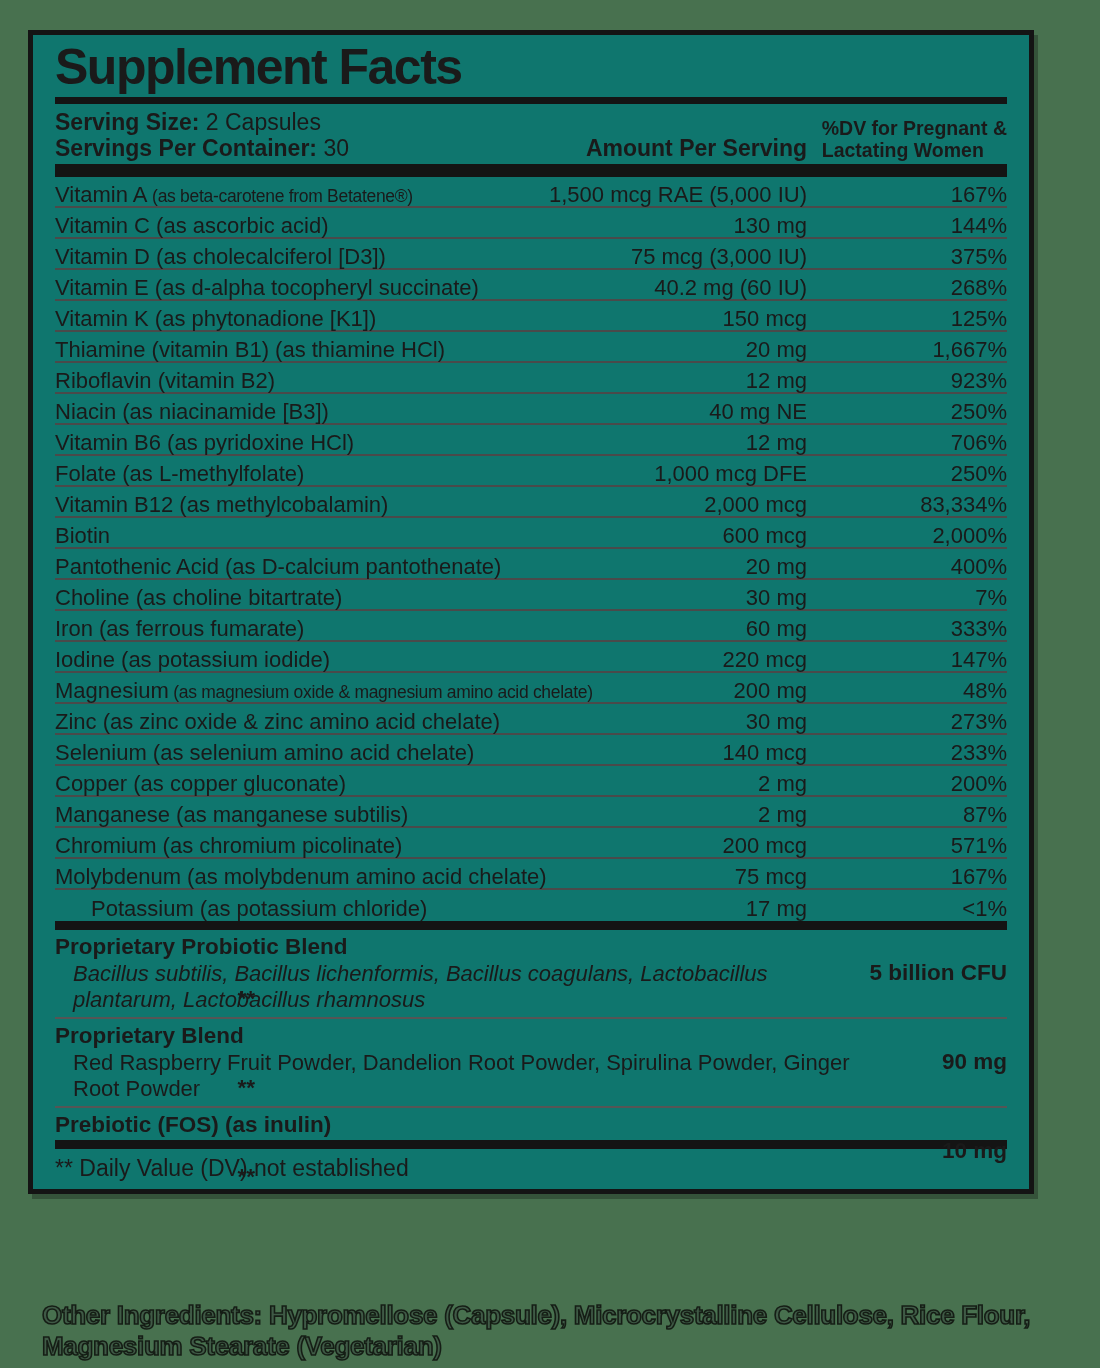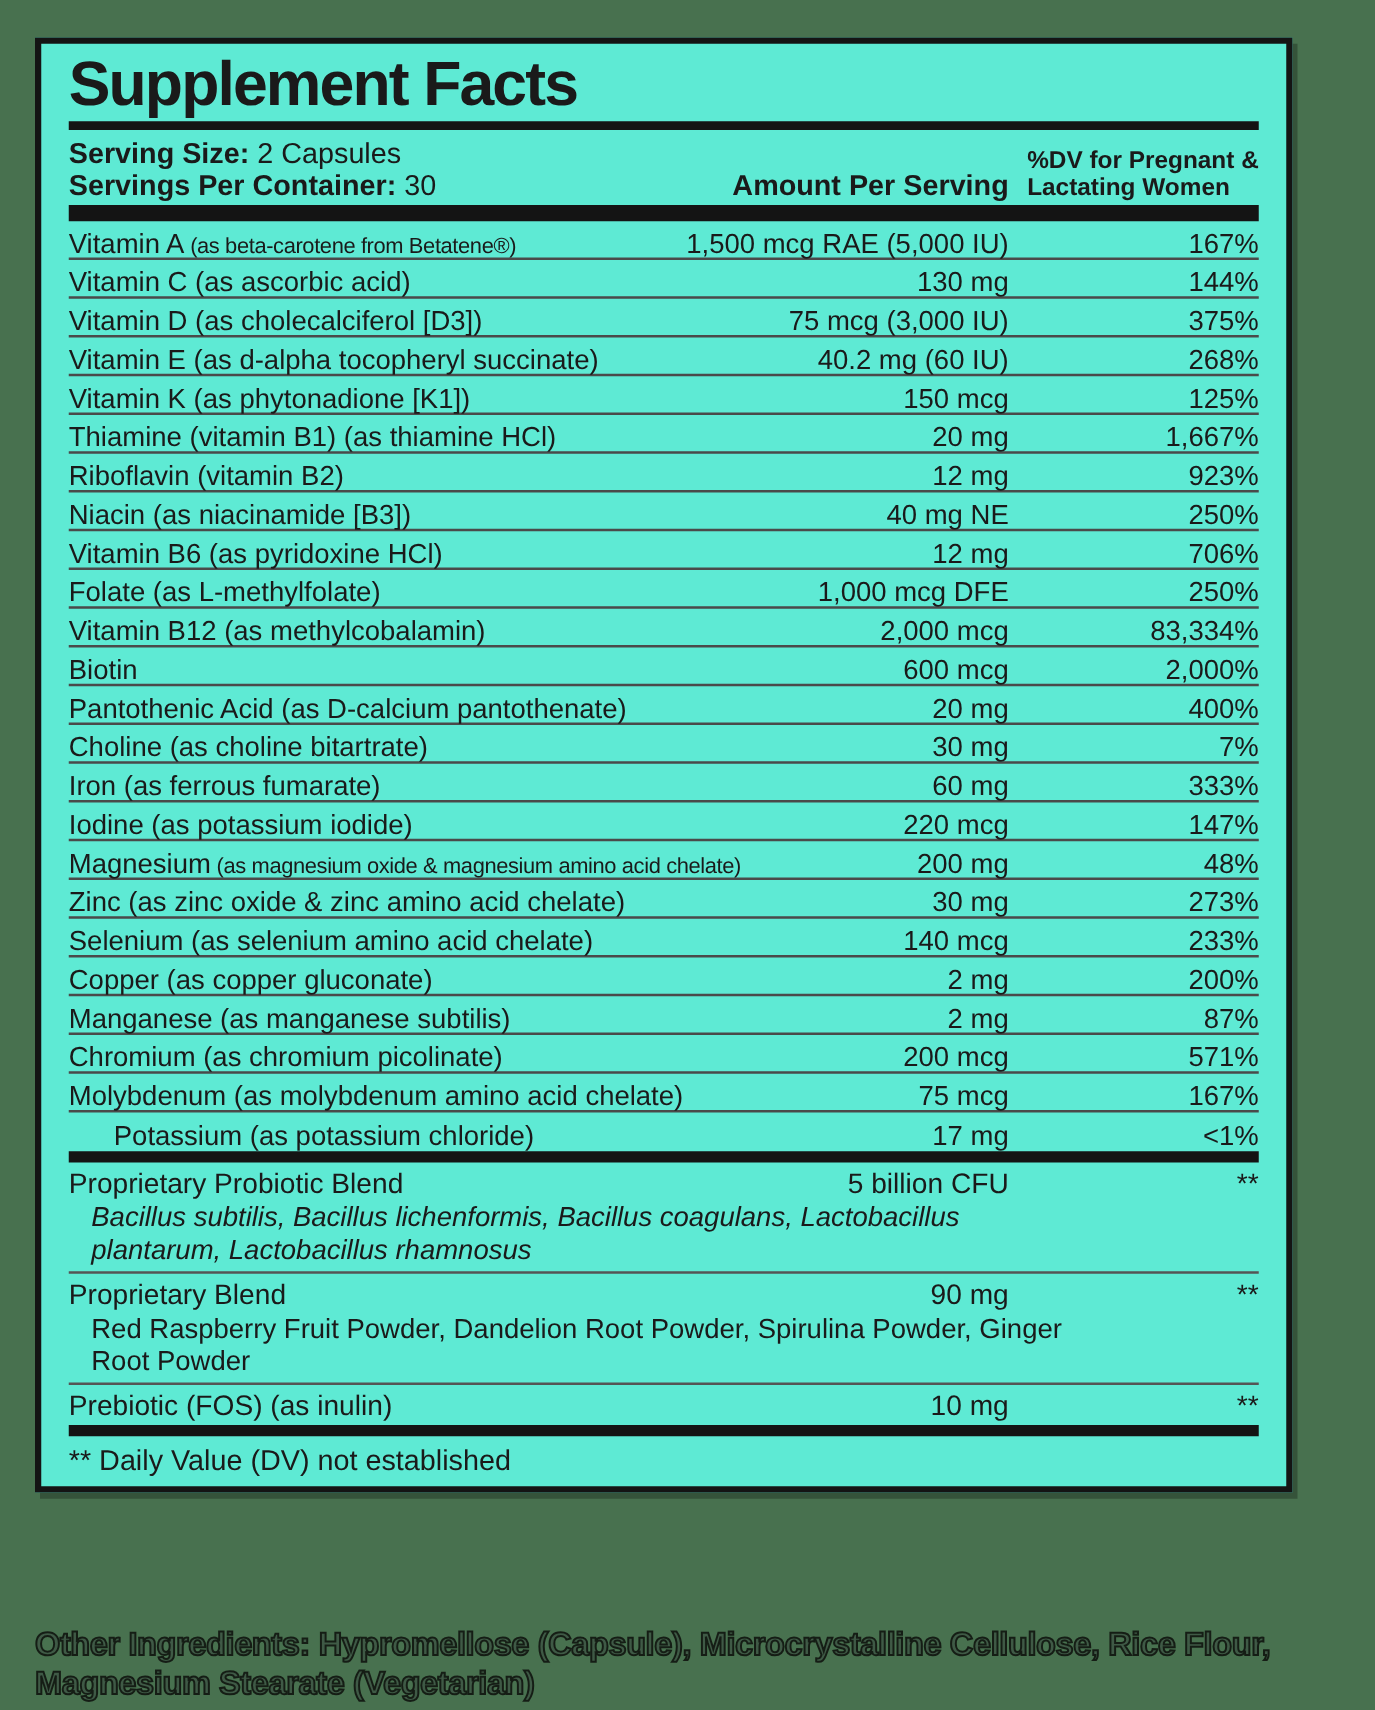--- a/index.html
+++ b/index.html
@@ -11,21 +11,21 @@
     overflow: hidden;
   }
   .page {
     position: absolute; inset: 0;
   }
   .panel {
     position: absolute;
     left: 28px; top: 30px;
     width: 1006px;
     box-sizing: border-box;
-    background: #5eead4;
+    background: #0f766e;
     border: 5px solid #141414;
     padding: 0 22px 2px 22px;
     box-shadow: 4px 5px 0 rgba(20,30,20,0.35);
   }
   .panel-title {
     margin: 4px 0 0 0;
     font-size: 50px;
     line-height: 56px;
     font-weight: bold;
     letter-spacing: -1.5px;
@@ -61,37 +61,37 @@
   }
   .row:last-child { border-bottom: none; margin-left: 36px; }
   .row-name .note { font-size: 17.5px; letter-spacing: -0.3px; }
   .row-amount { margin-left: auto; }
   .row-dv { width: 200px; text-align: right; }
   .blend { padding-bottom: 2px; }
   .blend + .blend { border-top: 2px solid #555555; }
   .blend-head {
     display: flex; align-items: baseline;
     height: 30px; box-sizing: border-box; padding-top: 4px;
-    font-weight: normal; font-size: 22.5px; white-space: nowrap;
+    font-weight: bold; font-size: 22.5px; white-space: nowrap; flex-direction: column;
   }
   .blend-amount { margin-left: auto; }
   .blend-dv { width: 200px; text-align: right; }
   .blend-detail {
     font-size: 22px; line-height: 25.5px;
     padding: 1px 0 3px 18px;
     max-width: 800px;
   }
   .blend-detail.italic { font-style: italic; }
   .footnote {
     font-size: 23px; line-height: 34px;
     padding: 2px 0 2px 0;
   }
   .other-ingredients {
     position: absolute;
-    left: 28px; top: 1300px; width: 990px;
+    left: 42px; top: 1300px; width: 990px;
     font-size: 26px; line-height: 31px;
     font-weight: bold;
     letter-spacing: -0.3px;
     color: #3f5a46;
     -webkit-text-stroke: 1.6px #151d15;
   }
 </style>
 </head>
 <body style="background: rgb(72, 113, 79);">
 

